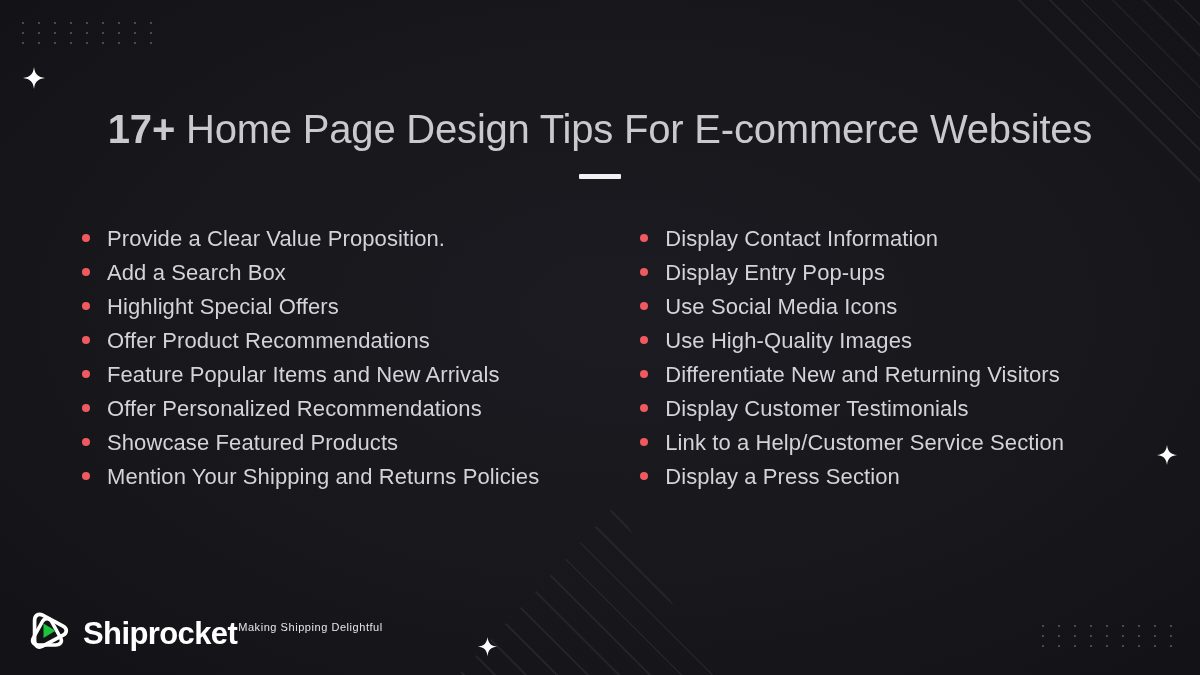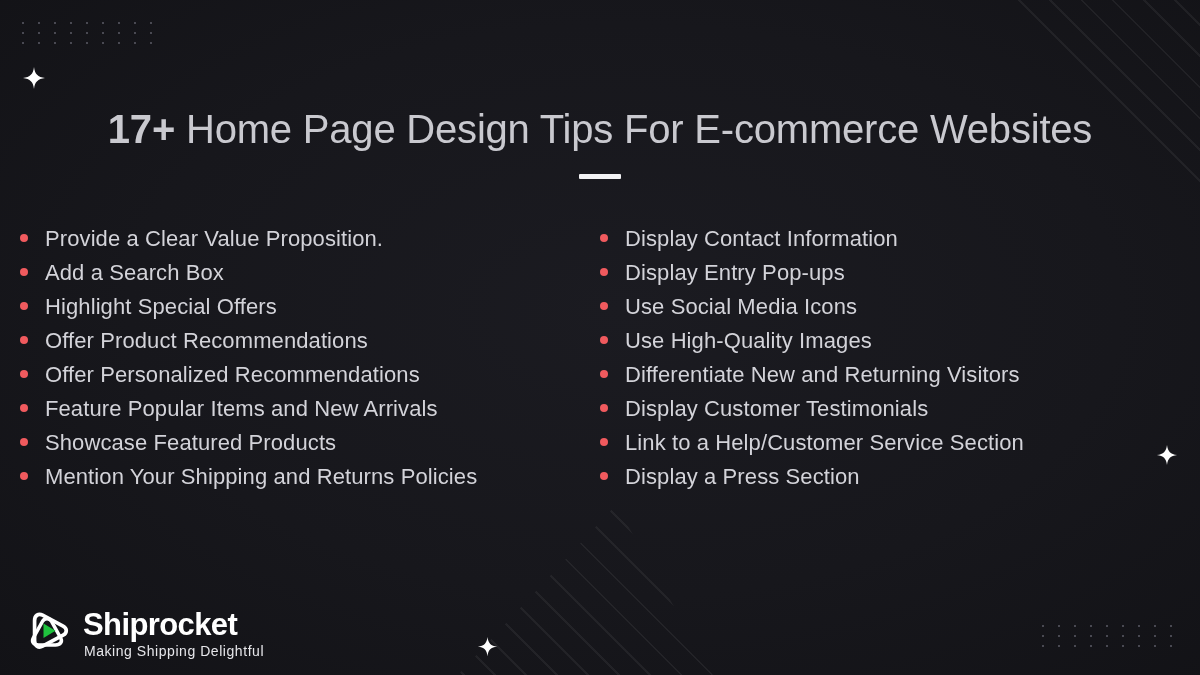--- a/index.html
+++ b/index.html
@@ -81,22 +81,22 @@
     width:42px; height:5px;
     background:#f2f2f4;
     border-radius:1px;
   }
 
   
   .columns {
     position:absolute;
     top:228px; left:0; right:0;
     display:flex;
+    padding-left:82px;
     padding-right:40px;
-    margin-left:20px;
   }
   .col { width:580px; }
   .col-right { width:540px; }
   .tip {
     display:flex;
     align-items:baseline;
     margin-bottom:12px;
     line-height:1;
   }
   .bullet {
@@ -117,30 +117,30 @@
   }
 
   
   .logo {
     position:absolute;
     left:22px; bottom:14px;
     display:flex;
     align-items:center;
   }
   .logo-mark { flex:0 0 auto; margin-right:9px; }
-  .logo-text { display:flex; flex-direction:column; }
+  .logo-text { display:flex; flex-direction:row; }
   .logo-word {
     font-size:31px;
     font-weight:700;
     color:#ffffff;
     letter-spacing:-0.6px;
     line-height:1;
   }
   .logo-tagline {
-    font-size:14px;
+    font-size:11px;
     font-weight:400;
     color:#e6e6ea;
     letter-spacing:0.55px;
     margin-top:4px;
     margin-left:1px;
     line-height:1;
   }
 </style>
 </head>
 <body>
@@ -244,25 +244,25 @@
       <div class="tip">
         <span class="bullet"></span>
         <span class="tip-text">Highlight Special Offers</span>
       </div>
       <div class="tip">
         <span class="bullet"></span>
         <span class="tip-text">Offer Product Recommendations</span>
       </div>
       <div class="tip">
         <span class="bullet"></span>
+        <span class="tip-text">Feature Popular Items and New Arrivals</span>
+      </div>
+      <div class="tip">
+        <span class="bullet"></span>
         <span class="tip-text">Offer Personalized Recommendations</span>
-      </div>
-      <div class="tip">
-        <span class="bullet"></span>
-        <span class="tip-text">Feature Popular Items and New Arrivals</span>
       </div>
       <div class="tip">
         <span class="bullet"></span>
         <span class="tip-text">Showcase Featured Products</span>
       </div>
       <div class="tip">
         <span class="bullet"></span>
         <span class="tip-text">Mention Your Shipping and Returns Policies</span>
       </div>
     </div>

